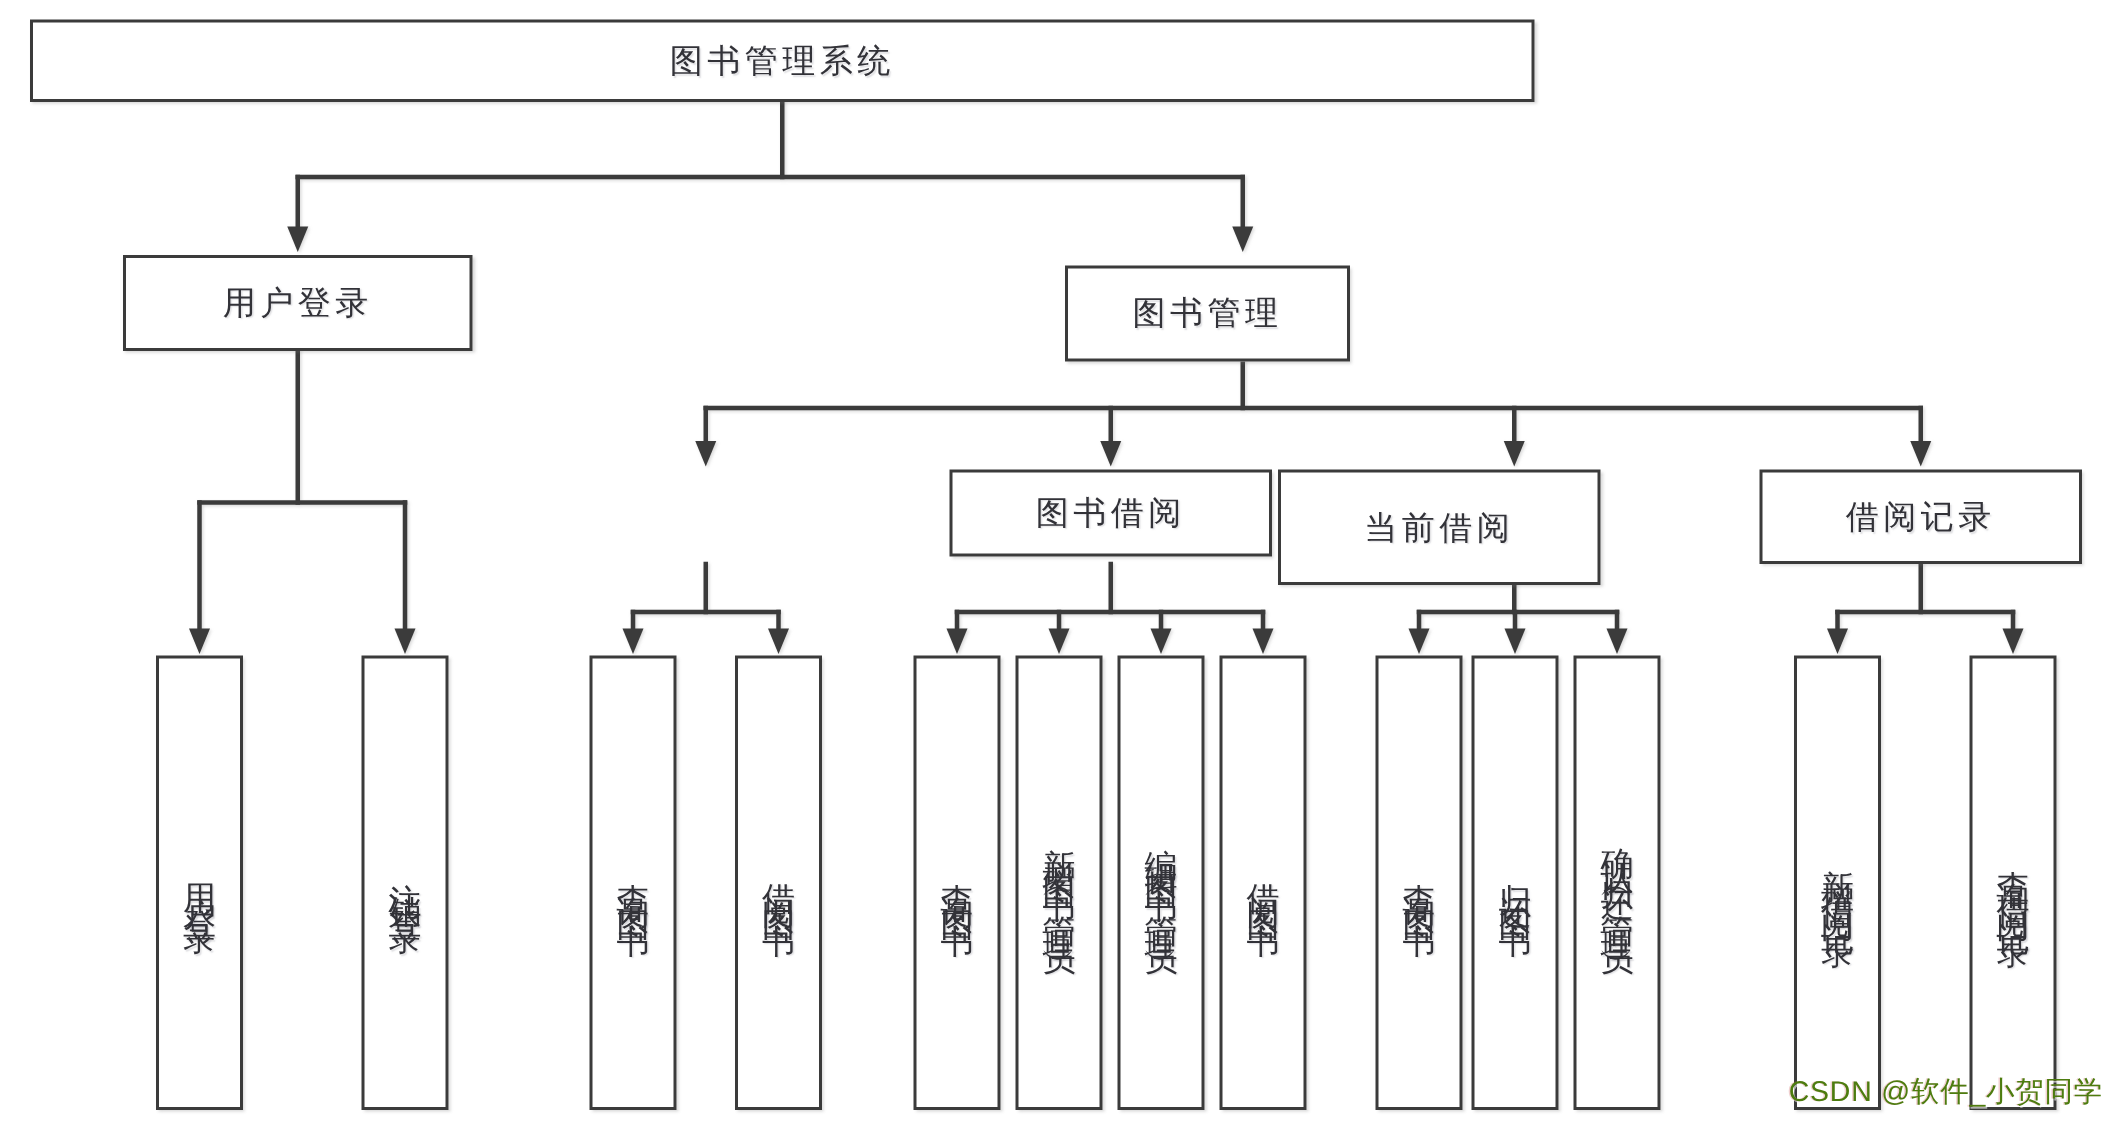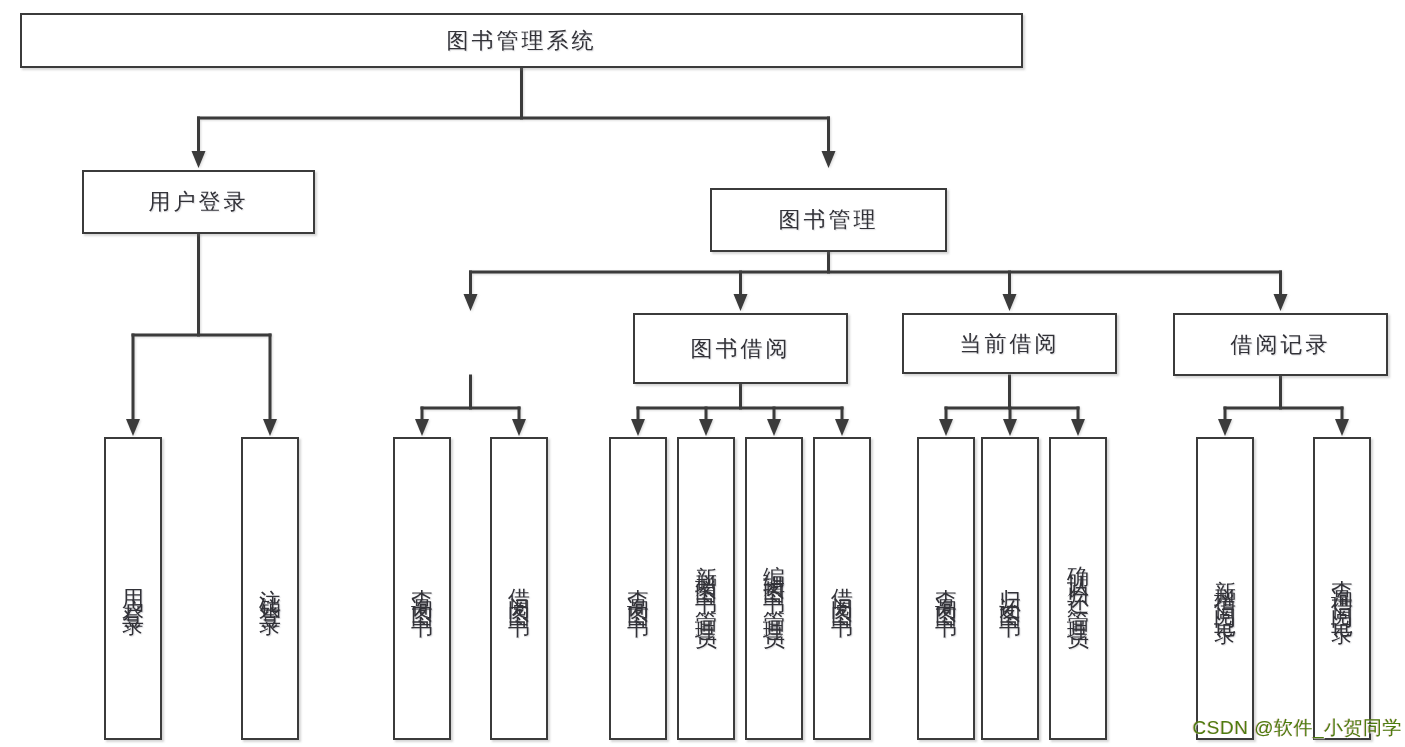--- a/index.html
+++ b/index.html
@@ -134,28 +134,28 @@
     </g>
   </svg>
 
   <div class="box" style="left:20px; top:13px; width:1003px; height:55px;">
     <span class="lbl">图书管理系统</span>
   </div>
 
   <div class="box" style="left:82px; top:170px; width:233px; height:64px;">
     <span class="lbl">用户登录</span>
   </div>
-  <div class="box" style="left:710px; top:188px; width:237px; height:64px;">
+  <div class="box" style="left:710px; top:177px; width:190px; height:64px;">
     <span class="lbl">图书管理</span>
   </div>
 
-  <div class="box" style="left:633px; top:313px; width:215px; height:71px;">
+  <div class="box" style="left:633px; top:313px; width:215px; height:58px;">
     <span class="lbl">图书借阅</span>
   </div>
-  <div class="box" style="left:902px; top:313px; width:215px; height:61px;text-align:center;">
+  <div class="box" style="left:852px; top:313px; width:215px; height:77px;text-align:center;">
     <span class="lbl">当前借阅</span>
   </div>
   <div class="box" style="left:1173px; top:313px; width:215px; height:63px;">
     <span class="lbl">借阅记录</span>
   </div>
 
   <div class="box leaf" style="left:104px; top:437px; width:58px; height:303px;">
     <span class="lbl">用户登录</span>
   </div>
   <div class="box leaf" style="left:241px; top:437px; width:58px; height:303px;">

